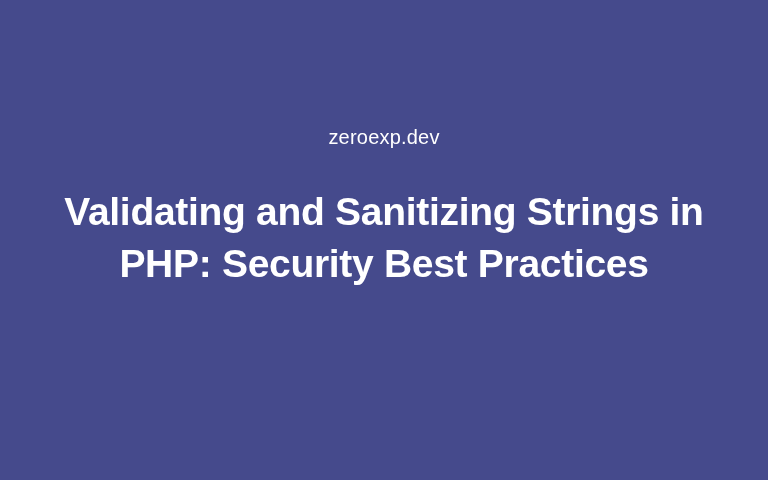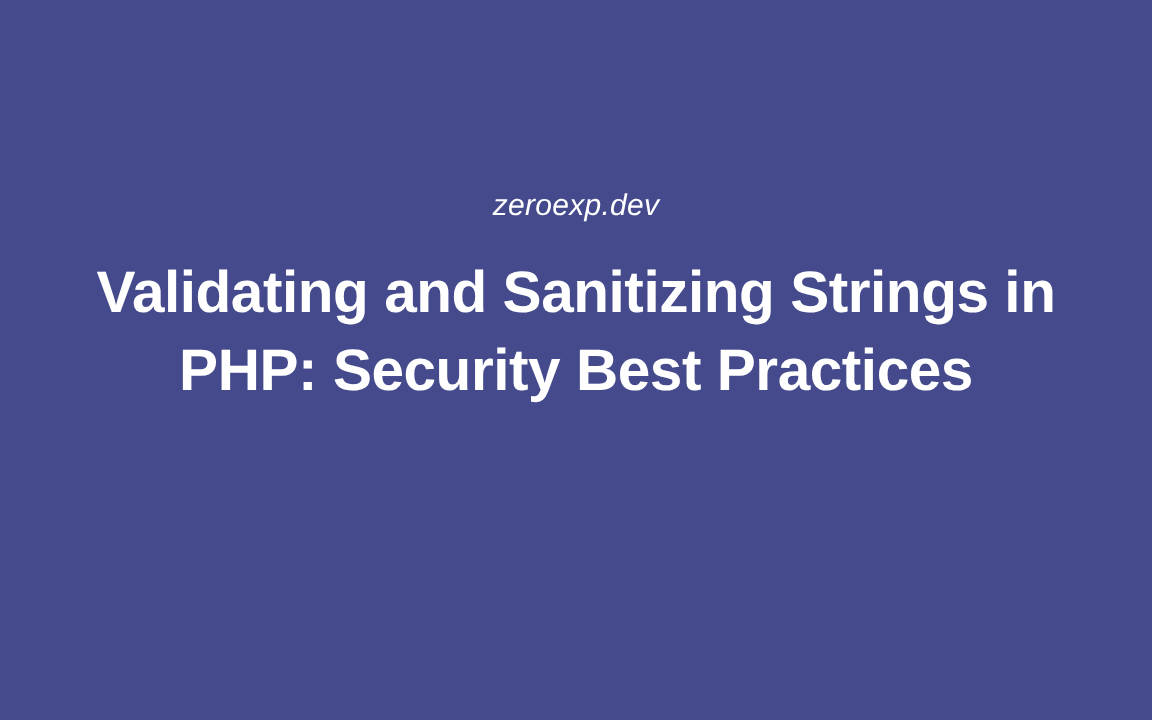--- a/index.html
+++ b/index.html
@@ -31,32 +31,31 @@
   .card-inner {
     width: 100%;
     display: flex;
     flex-direction: column;
     align-items: center;
   }
 
   .site-name {
     margin-top: 124px;
     font-family: "Liberation Sans", sans-serif;
-    font-style: italic;
     font-weight: 400;
     font-size: 20px;
     line-height: 26px;
     letter-spacing: 0.2px;
     color: #ffffff;
     text-align: center;
     white-space: nowrap;
   }
 
   .post-title {
-    margin-top: 20px;
+    margin-top: 36px;
     width: 672px;
     font-family: "Liberation Sans", sans-serif;
     font-weight: 700;
     font-size: 39px;
     line-height: 52px;
     letter-spacing: -0.3px;
     color: #ffffff;
     text-align: center;
     word-wrap: break-word;
   }

